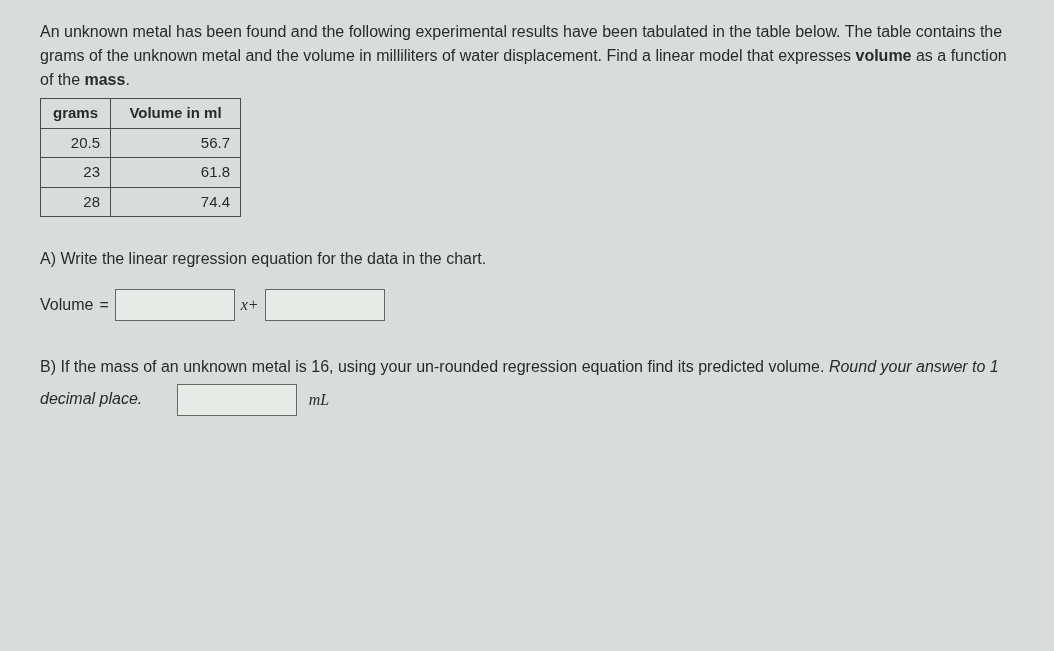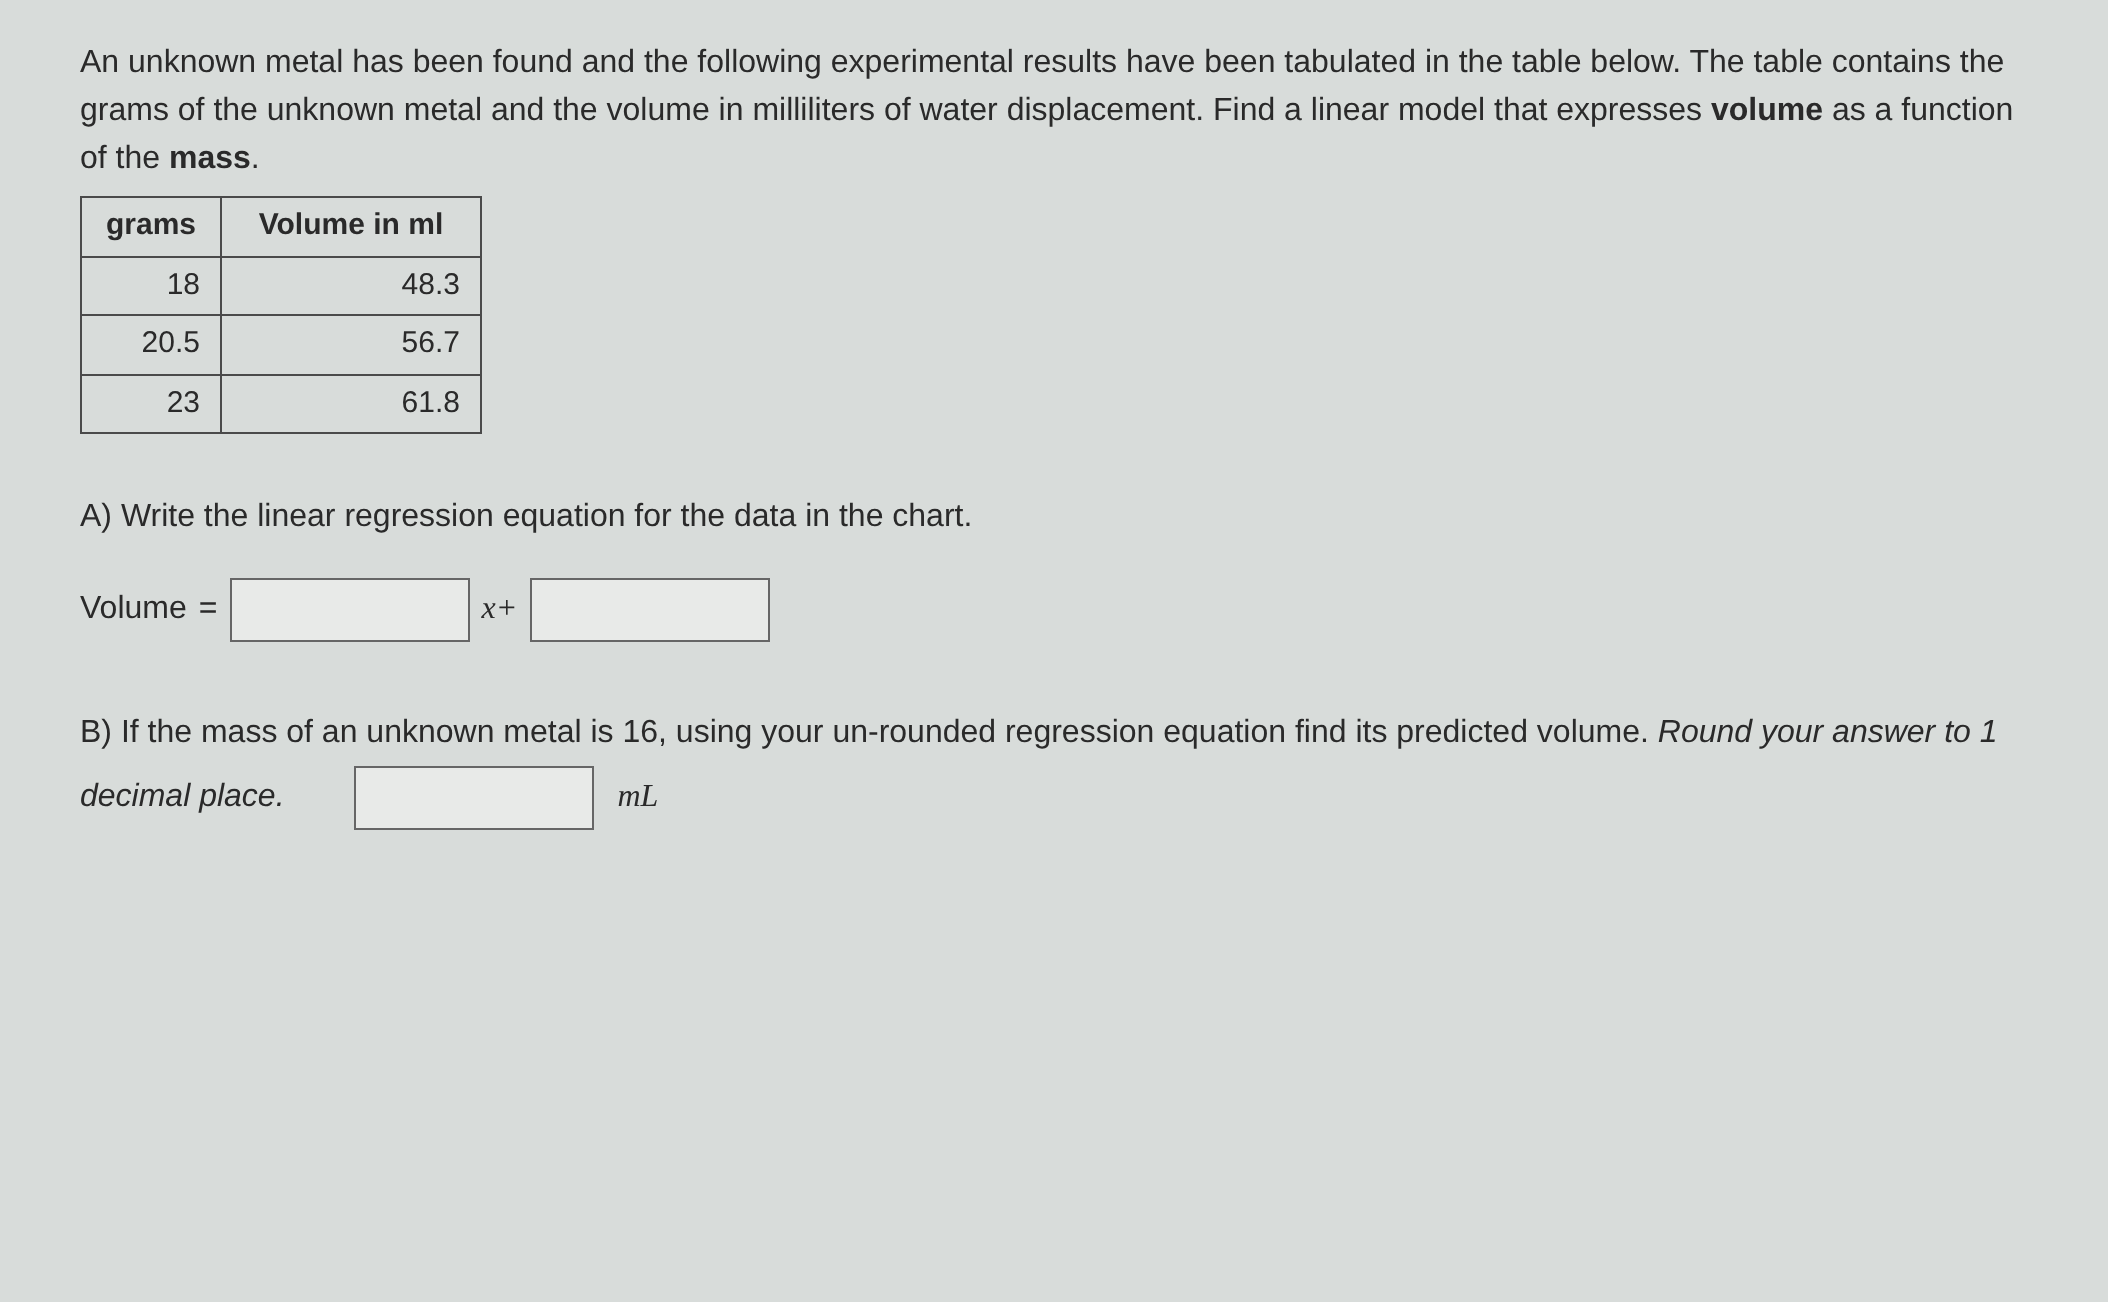--- a/index.html
+++ b/index.html
@@ -99,31 +99,31 @@
 </div>
 
 <table class="data-table">
   <thead>
     <tr>
       <th>grams</th>
       <th>Volume in ml</th>
     </tr>
   </thead>
   <tbody id="table-body">
-  <tr>
-        <td>18</td>
-        <td>48.3</td>
-      </tr>
       <tr>
         <td>20.5</td>
         <td>56.7</td>
       </tr>
       <tr>
         <td>23</td>
         <td>61.8</td>
+      </tr>
+      <tr>
+        <td>28</td>
+        <td>74.4</td>
       </tr>
     </tbody>
 </table>
 
 <div class="question-a">A) Write the linear regression equation for the data in the chart.</div>
 
 <div class="equation-row">
   <span>Volume</span>
   <span> = </span>
   <span class="input-box"></span>

